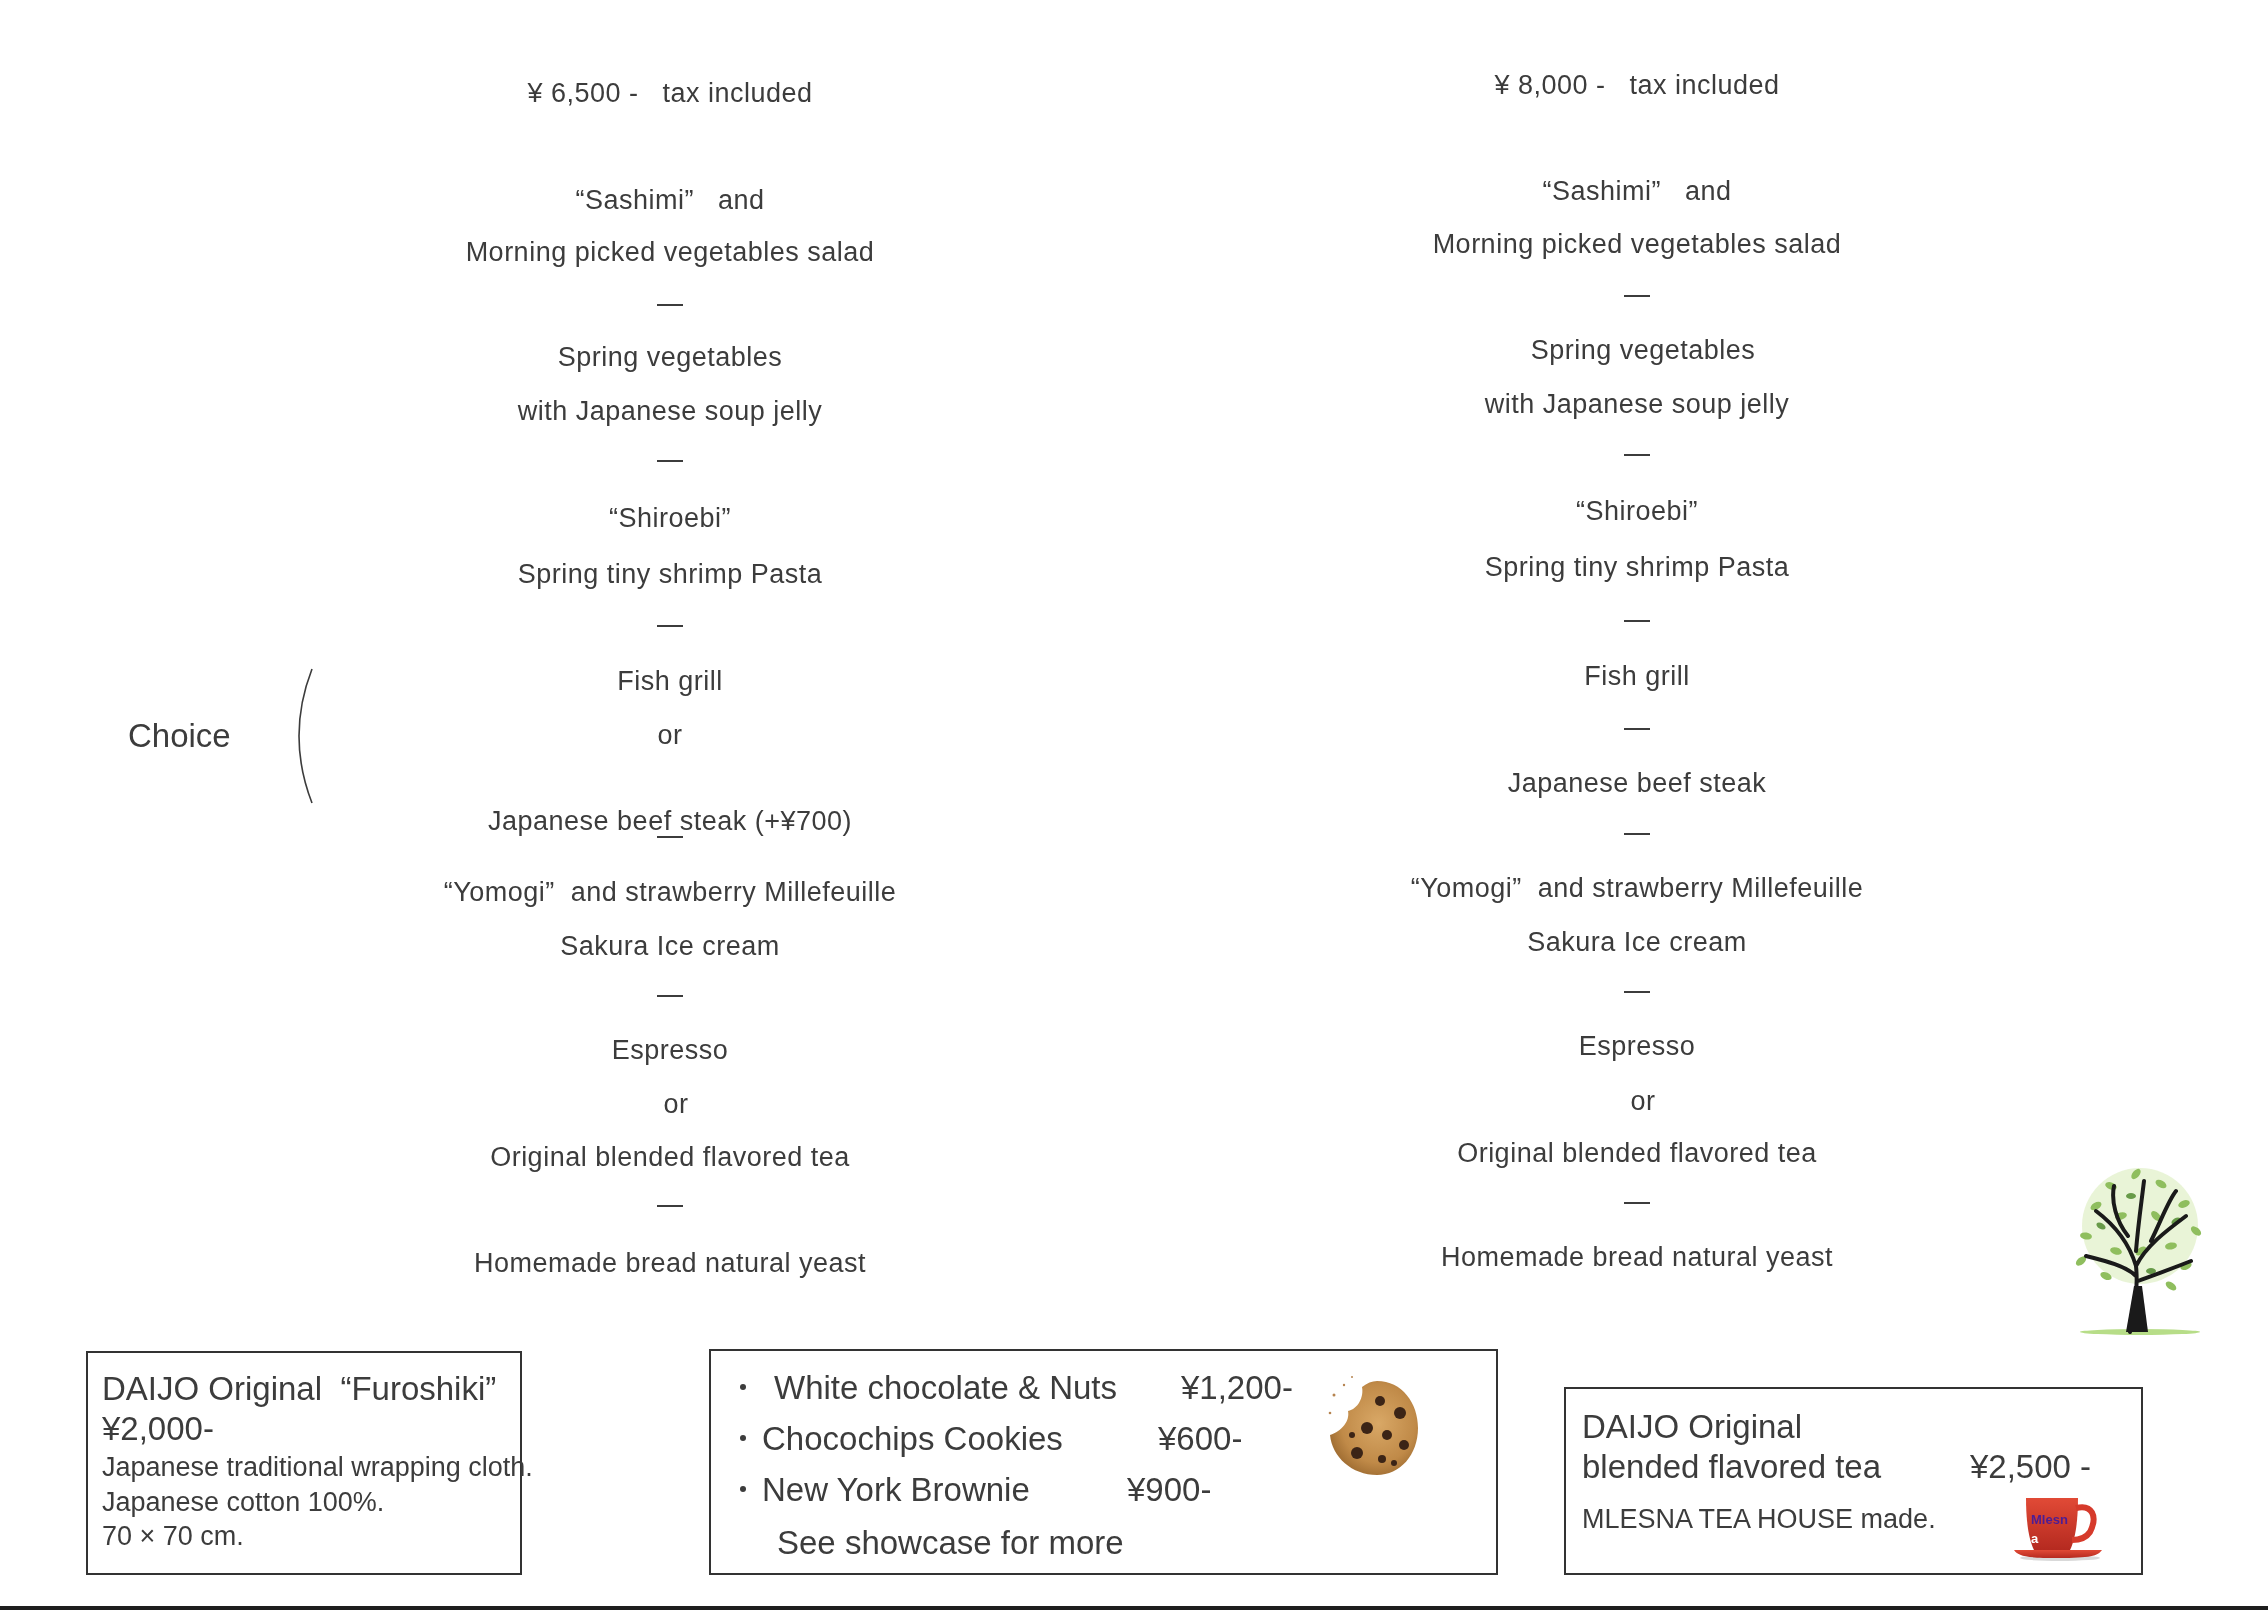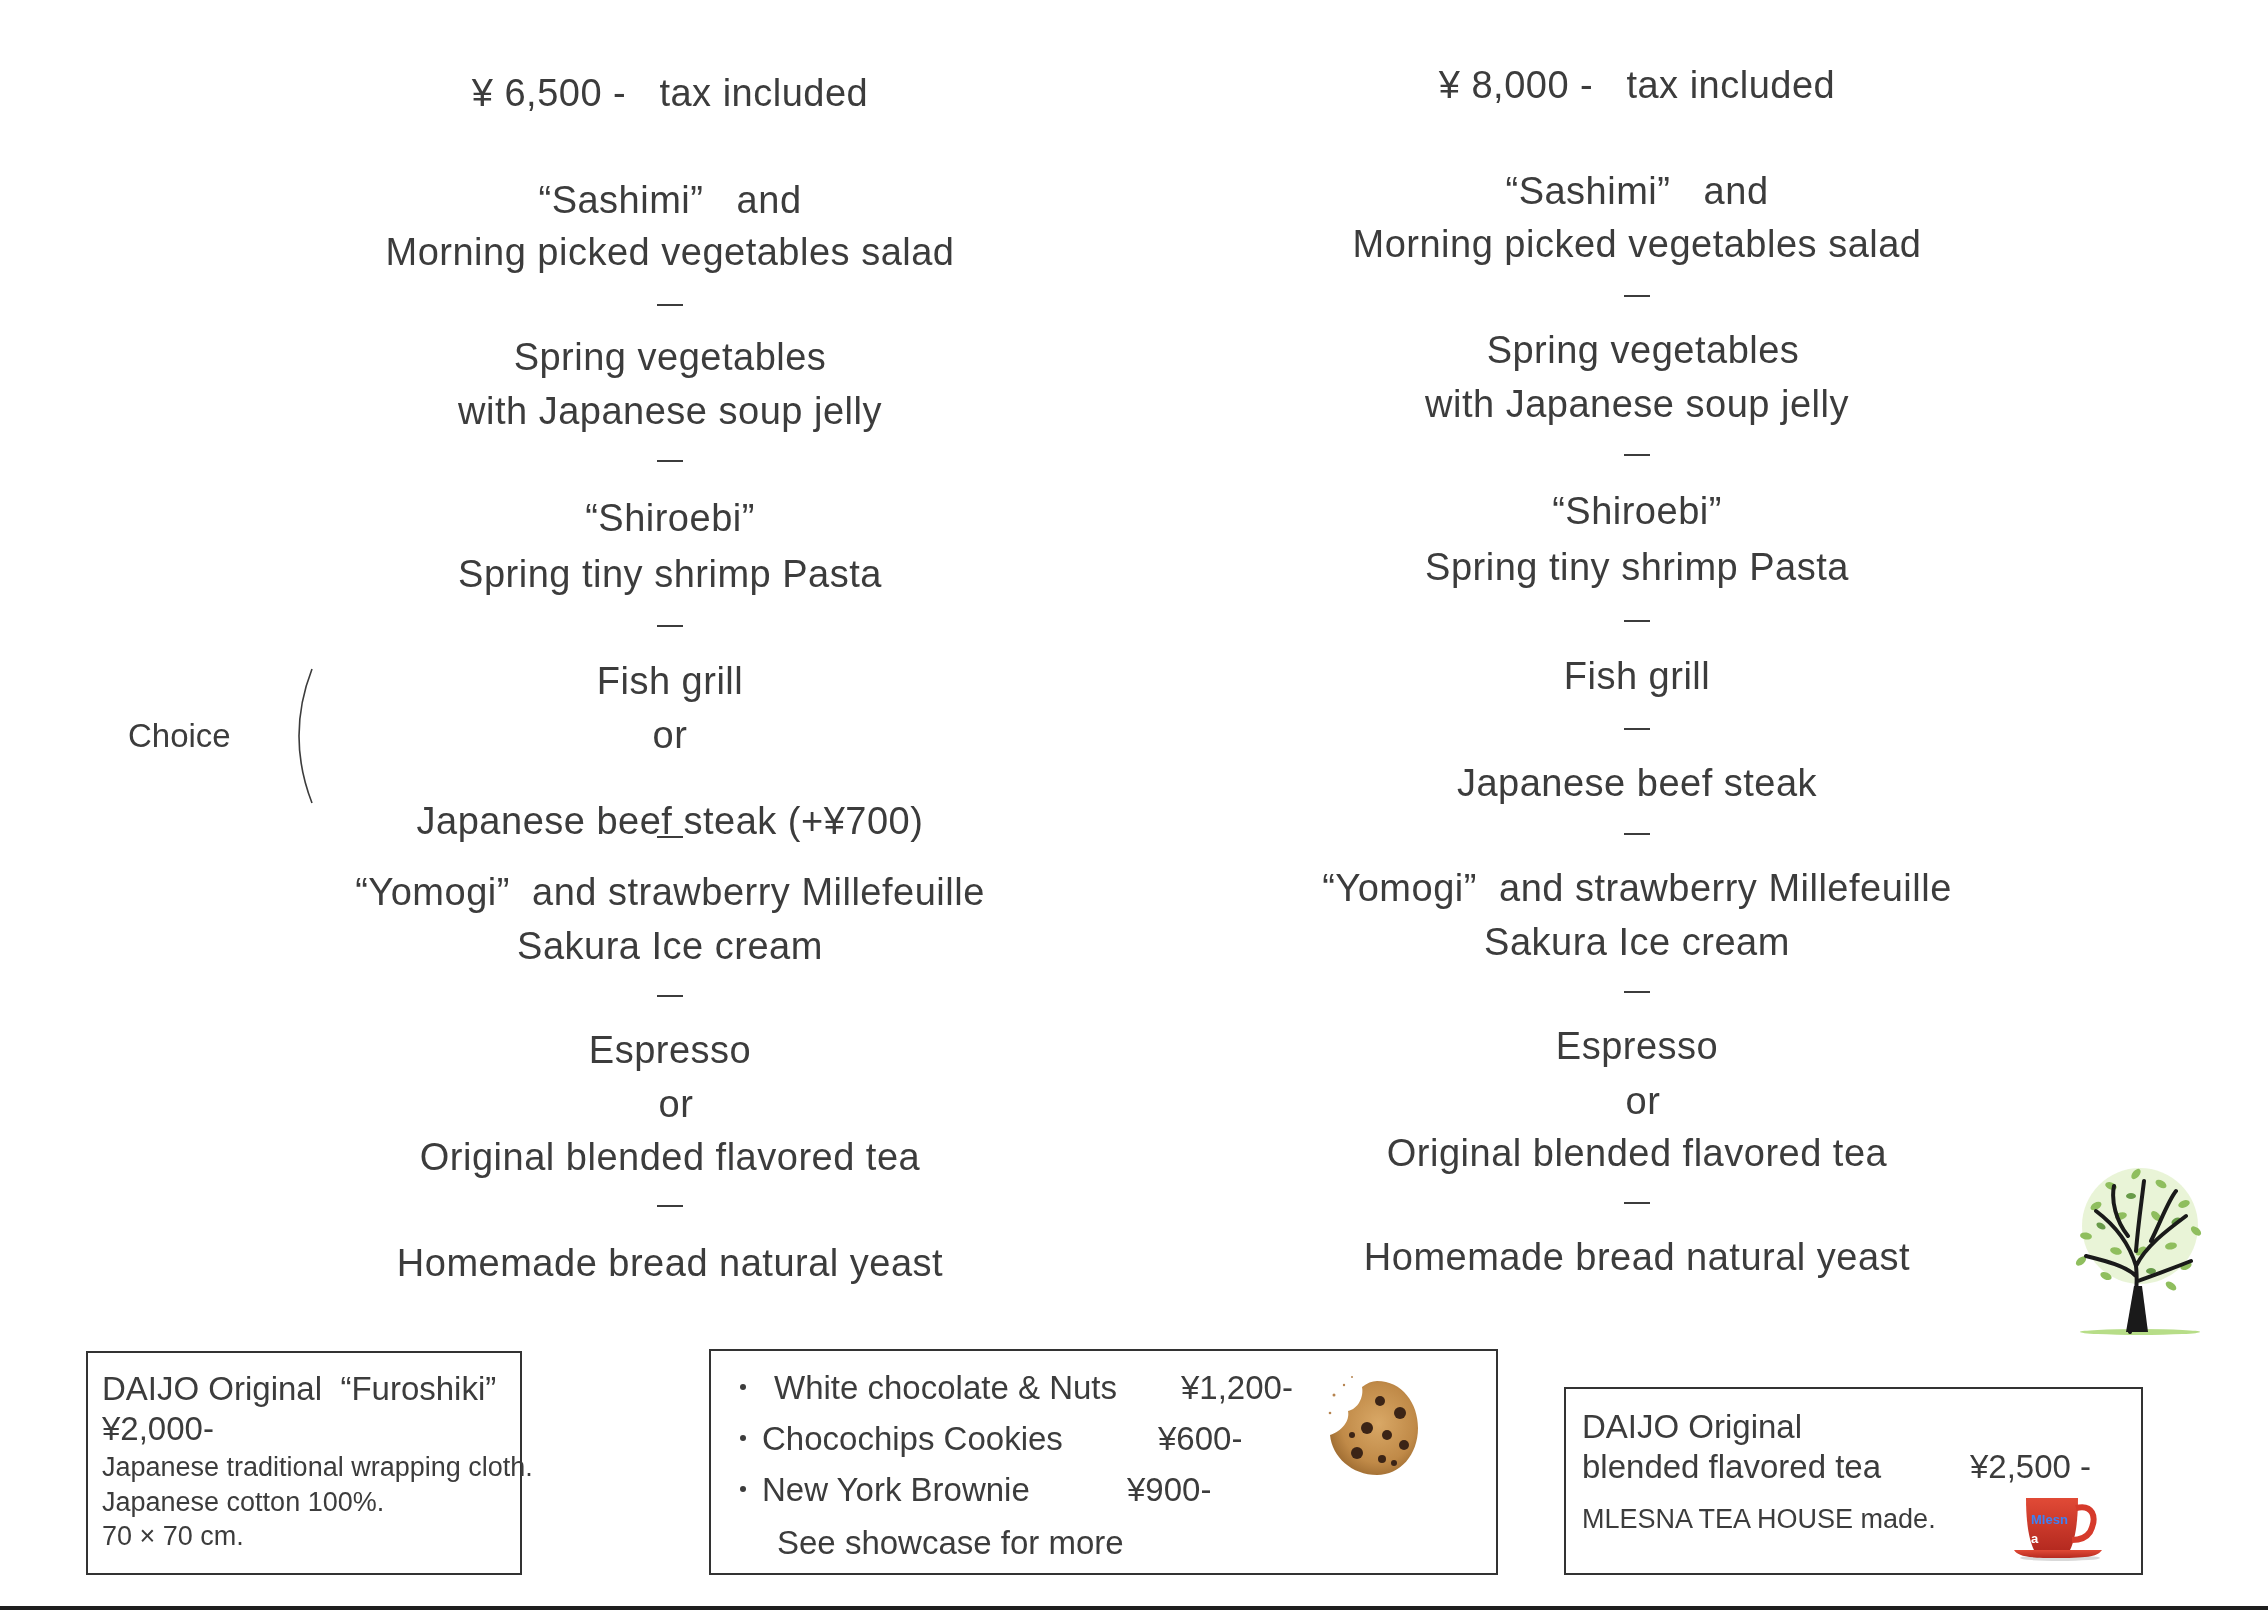--- a/index.html
+++ b/index.html
@@ -1,19 +1,19 @@
 <!DOCTYPE html>
 <html><head>
 <meta charset="utf-8">
 <style>
   html, body { margin: 0; padding: 0; background: #ffffff; }
   body { width: 2268px; height: 1610px; position: relative; overflow: hidden;
          font-family: "Liberation Sans", sans-serif; color: #3c3c3c; }
   .line { position: absolute; white-space: pre; transform: translateX(-50%);
-          font-size: 38px; line-height: 44px; letter-spacing: 0.5px; }
+          font-size: 27px; line-height: 44px; letter-spacing: 0.5px; }
   .dash { position: absolute; width: 26px; height: 2px; background: #3c3c3c; transform: translateX(-50%); }
   .choice { position: absolute; left: 128px; top: 716px; font-size: 33px; line-height: 40px; }
   .bracket { position: absolute; left: 292px; top: 668px; width: 22px; height: 136px; }
   .box { position: absolute; border: 2px solid #333; background: #fff; box-sizing: border-box; }
   .bt { position: absolute; white-space: pre; line-height: 1; }
   .big { font-size: 33px; }
   .small { font-size: 27px; }
   .bullet { position: absolute; width: 6px; height: 6px; border-radius: 50%; background: #3c3c3c; }
   .cookie { position: absolute; left: 1322px; top: 1373px; width: 100px; height: 108px; }
   .cup { position: absolute; left: 2012px; top: 1498px; width: 96px; height: 64px; }
@@ -172,17 +172,17 @@
       <linearGradient id="cupg" x1="0" y1="0" x2="0" y2="1">
         <stop offset="0%" stop-color="#e14a36"></stop>
         <stop offset="100%" stop-color="#b52a20"></stop>
       </linearGradient>
     </defs>
     <ellipse cx="48" cy="60" rx="40" ry="3" fill="#000" opacity="0.15"></ellipse>
     <path d="M2 52 L90 52 C86 58 78 60 46 60 C14 60 6 58 2 52 Z" fill="url(#cupg)"></path>
     <path d="M14 0 L66 0 C66 20 64 40 58 52 L22 52 C16 40 14 20 14 0 Z" fill="url(#cupg)"></path>
     <path d="M64 10 C80 6 86 18 78 34 C74 40 66 42 60 42" fill="none" stroke="#d63a2b" stroke-width="6"></path>
   </svg>
-  <span style="position:absolute; left:19px; top:14px; font:bold 13px 'Liberation Sans', sans-serif; color:#3b82f6;">Mlesn</span>
+  <span style="position:absolute; left:19px; top:14px; font:bold 13px 'Liberation Sans', sans-serif; color:#4c1d95;">Mlesn</span>
   <span style="position:absolute; left:19px; top:33px; font:bold 13px 'Liberation Sans', sans-serif; color:#fff;">a</span>
 </div>
 
 <div class="bottom-rule"></div>
 
 </body></html>

